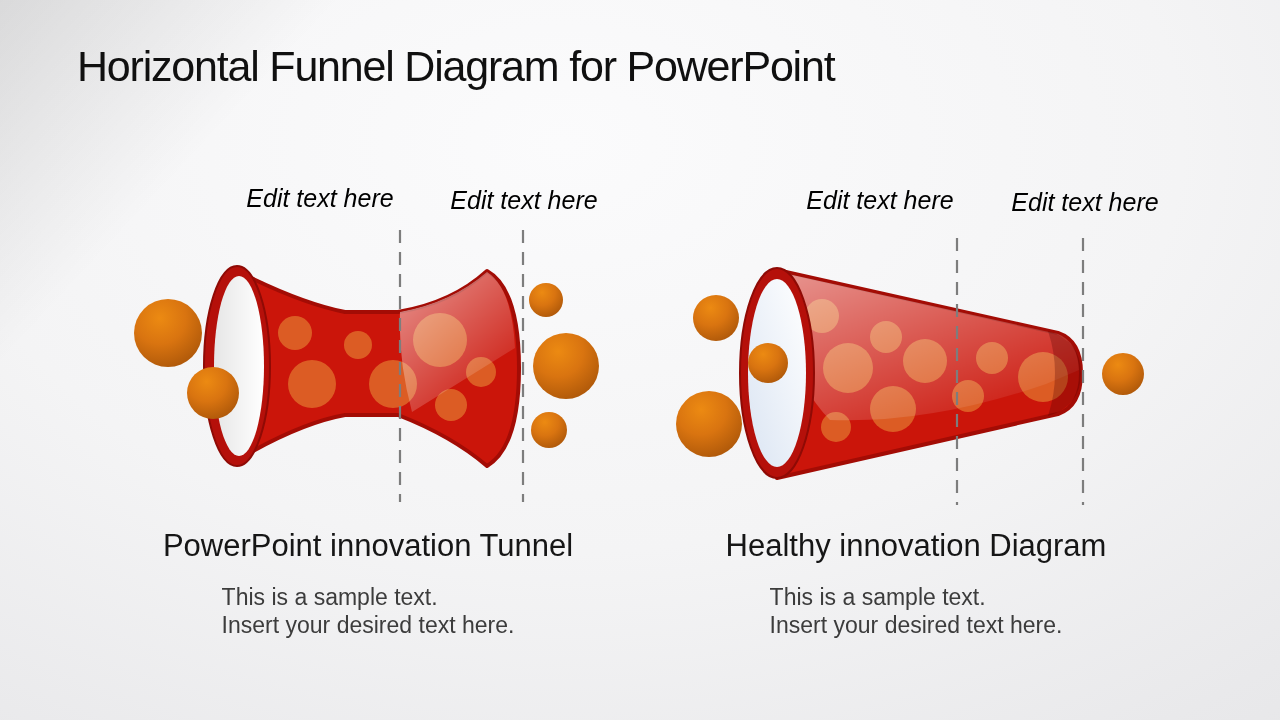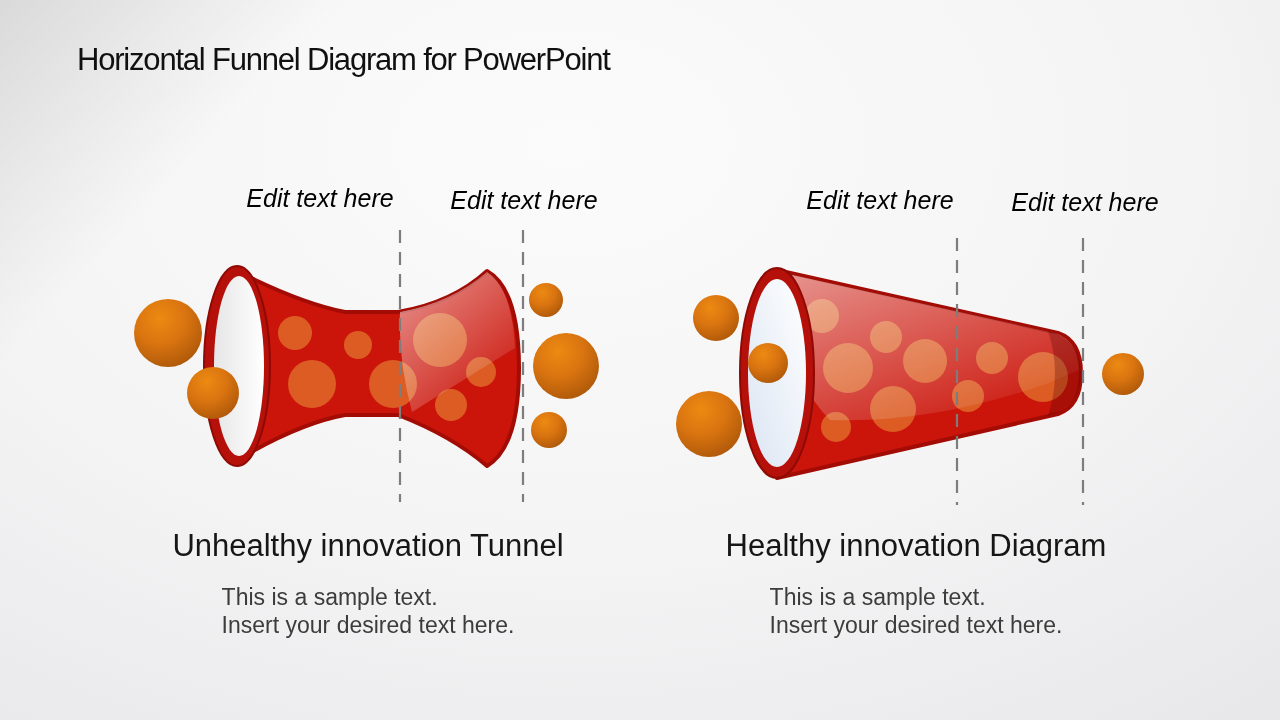--- a/index.html
+++ b/index.html
@@ -8,21 +8,21 @@
     width:1280px;height:720px;
     overflow:hidden;
     font-family:"Liberation Sans", sans-serif;
     background:
       linear-gradient(133deg, rgba(0,0,0,0.11), rgba(0,0,0,0) 250px),
       radial-gradient(115% 135% at 44% 20%, #fbfbfc 0%, #f4f4f5 42%, #e9e9eb 72%, #e1e1e3 100%);
   }
   .gfx{position:absolute;left:0;top:0;}
   .title{
     position:absolute;left:77px;top:42px;margin:0;
-    font-size:31px;font-weight:400;letter-spacing:-1.2px;
+    font-size:43px;font-weight:400;letter-spacing:-1.2px;
     color:#101010;white-space:nowrap;
   }
   .edit-label{
     position:absolute;transform:translateX(-50%);
     font-size:25px;line-height:26px;color:#000;white-space:nowrap;font-style:italic;
   }
   .caption{
     position:absolute;transform:translateX(-50%);
     font-size:31px;line-height:34px;color:#161616;white-space:nowrap;
   }
@@ -119,21 +119,21 @@
     <line x1="523" y1="230" x2="523" y2="502" stroke="#7d7d7d" stroke-width="2.2" stroke-dasharray="13 9"></line>
     <line x1="957" y1="238" x2="957" y2="505" stroke="#7d7d7d" stroke-width="2.2" stroke-dasharray="13 9"></line>
     <line x1="1083" y1="238" x2="1083" y2="505" stroke="#7d7d7d" stroke-width="2.2" stroke-dasharray="13 9"></line>
   </svg>
 
   <div class="edit-label" style="left:320px;top:185px">Edit text here</div>
   <div class="edit-label" style="left:524px;top:187px">Edit text here</div>
   <div class="edit-label" style="left:880px;top:187px">Edit text here</div>
   <div class="edit-label" style="left:1085px;top:189px">Edit text here</div>
 
-  <div class="caption" style="left:368px;top:529px">Unhealthy innovation Tunnel</div>
+  <div class="caption" style="left:368px;top:529px">PowerPoint innovation Tunnel</div>
   <div class="caption" style="left:916px;top:529px">Healthy innovation Diagram</div>
 
   <div class="sample" style="left:368px;top:583px">
     <div>This is a sample text.</div>
     <div>Insert your desired text here.</div>
   </div>
   <div class="sample" style="left:916px;top:583px">
     <div>This is a sample text.</div>
     <div>Insert your desired text here.</div>
   </div>

